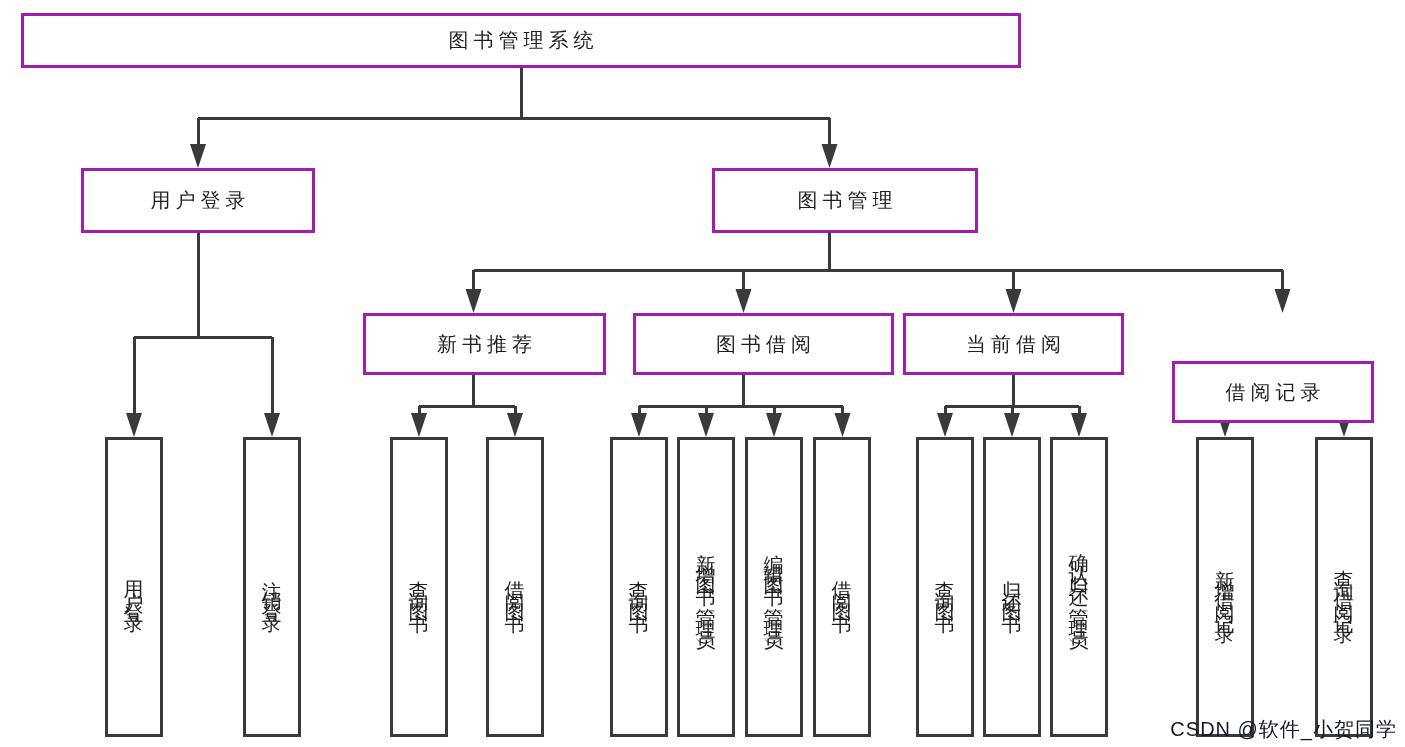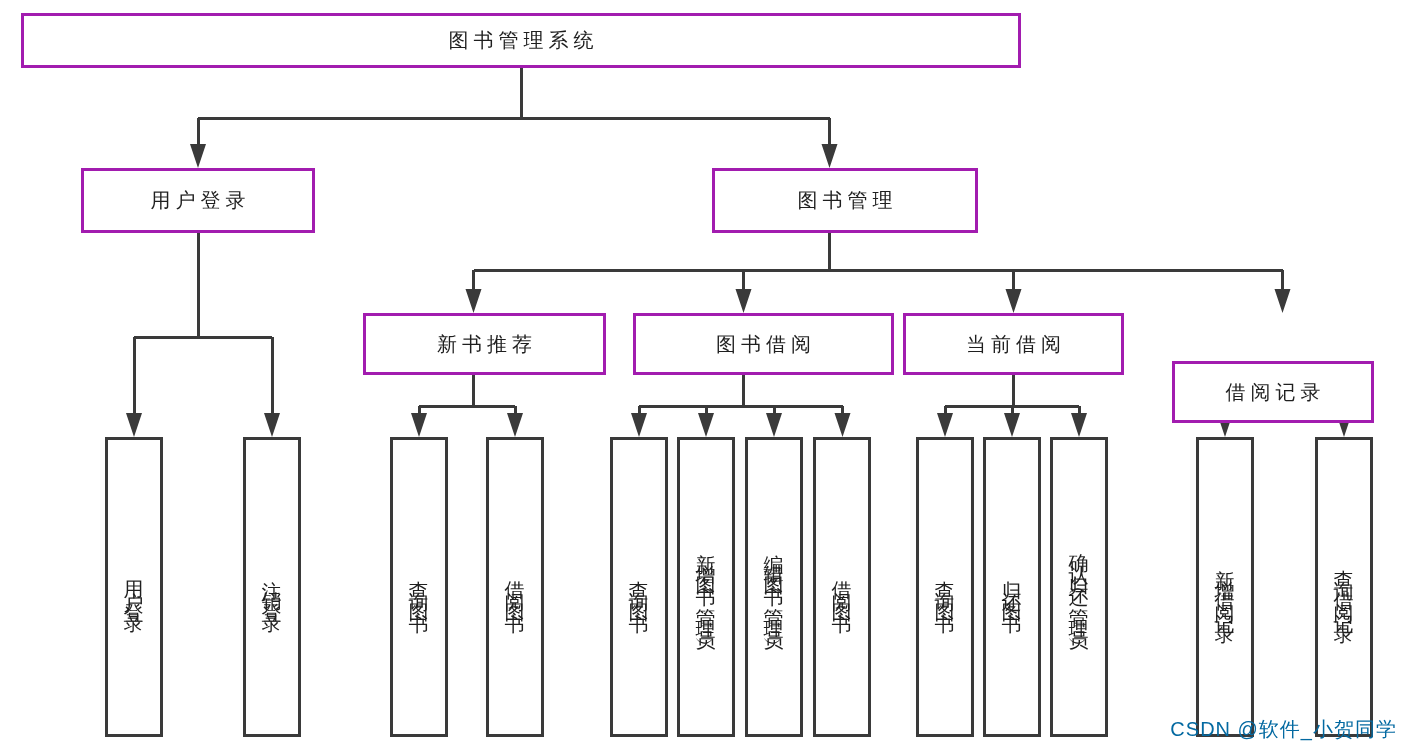--- a/index.html
+++ b/index.html
@@ -49,21 +49,21 @@
     letter-spacing: 11px;
     line-height: 1.1;
     white-space: nowrap;
   }
   .watermark {
     position: absolute;
     right: 8px;
     bottom: 4px;
     font-size: 20px;
     letter-spacing: 1px;
-    color: #0369a1;
+    color: #0f172a;
     z-index: 5;
     white-space: nowrap;
   }
 </style>
 </head>
 <body>
 
 <div id="canvas">
 
   <svg id="connectors" viewBox="0 0 1405 747" xmlns="http://www.w3.org/2000/svg" aria-hidden="true">

